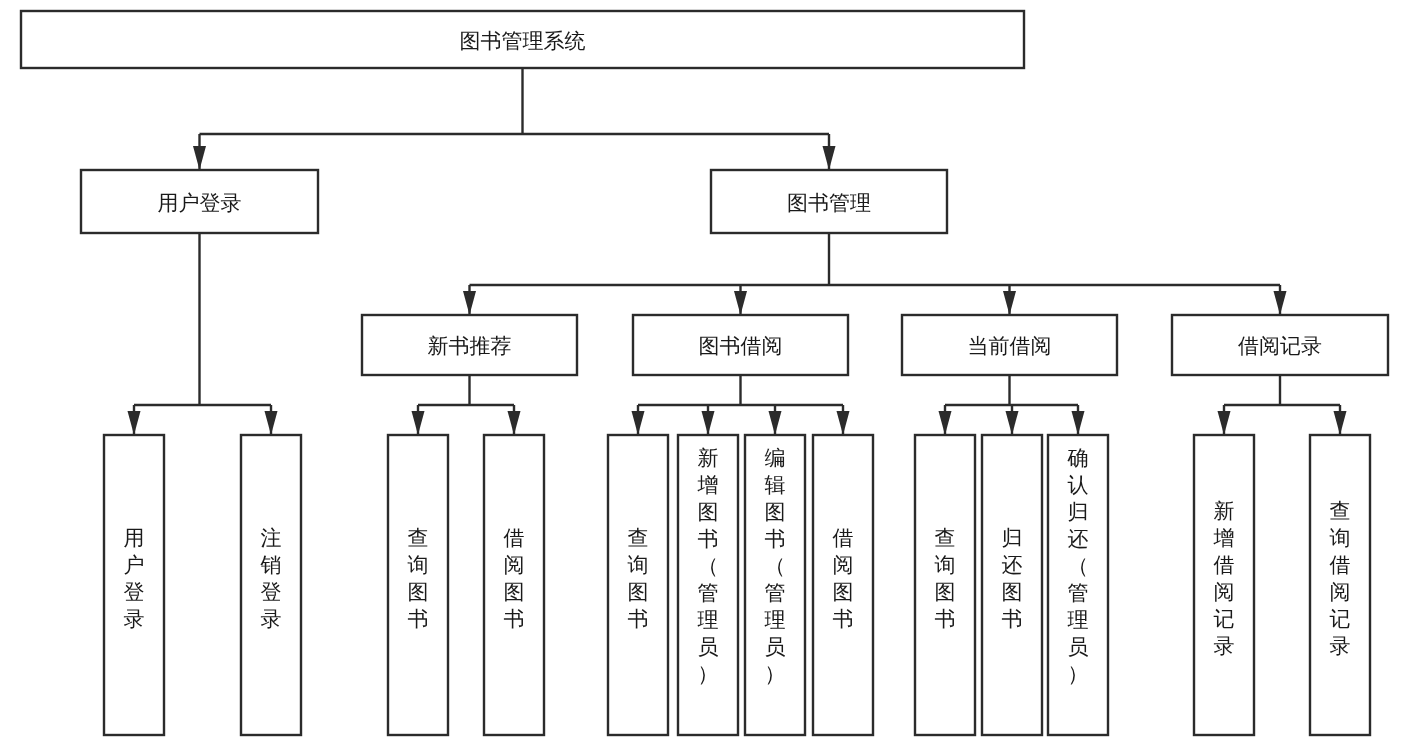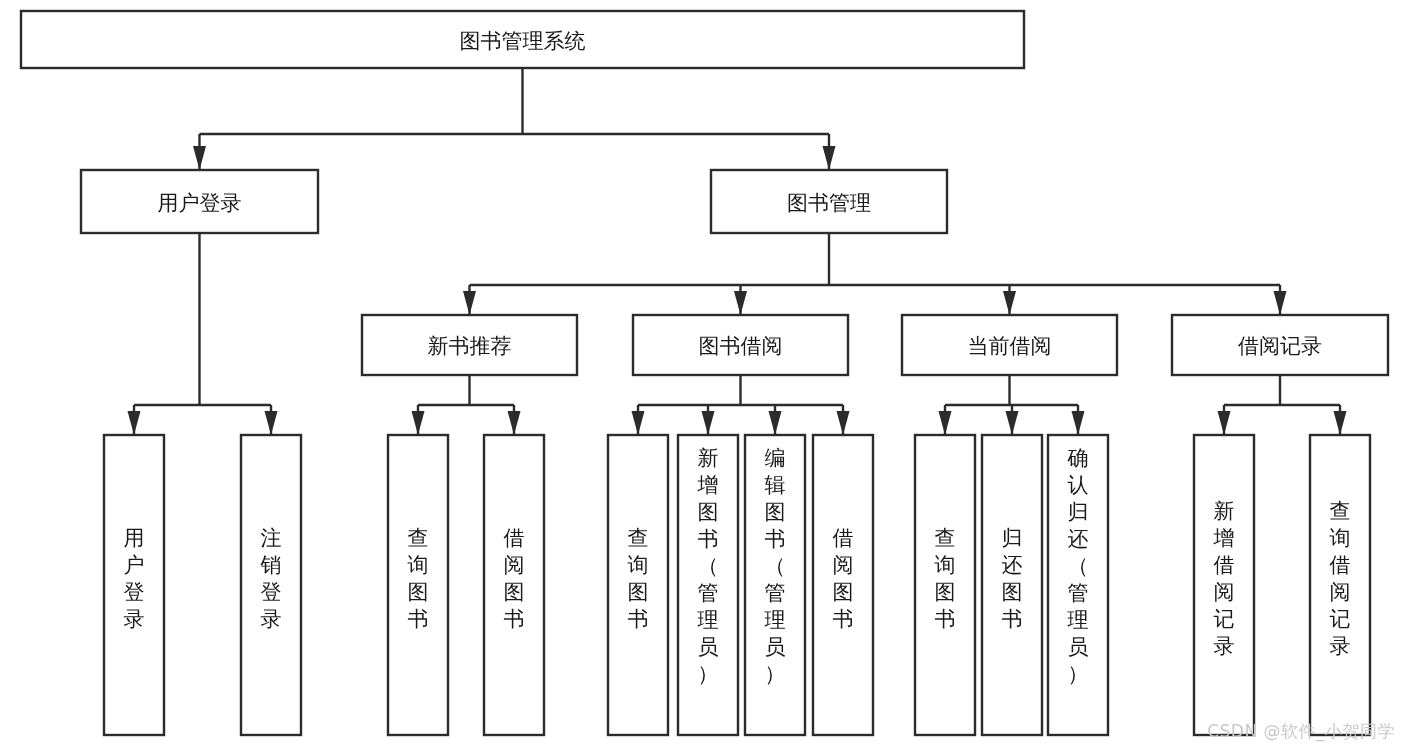--- a/index.html
+++ b/index.html
@@ -205,15 +205,14 @@
           <rect x="1194" y="435" width="60" height="300" class="node-rect"></rect>
           <text x="1224" y="517.5" class="node-label-vert"><tspan x="1224" dy="0">新</tspan><tspan x="1224" dy="27">增</tspan><tspan x="1224" dy="27">借</tspan><tspan x="1224" dy="27">阅</tspan><tspan x="1224" dy="27">记</tspan><tspan x="1224" dy="27">录</tspan></text>
         </g>
         <g>
           <rect x="1310" y="435" width="60" height="300" class="node-rect"></rect>
           <text x="1340" y="517.5" class="node-label-vert"><tspan x="1340" dy="0">查</tspan><tspan x="1340" dy="27">询</tspan><tspan x="1340" dy="27">借</tspan><tspan x="1340" dy="27">阅</tspan><tspan x="1340" dy="27">记</tspan><tspan x="1340" dy="27">录</tspan></text>
         </g>
       </g>
   </svg>
 
-  <div class="watermark-text">CSDN @软件_小贺同学</div>
 
 </div>
 
 </body></html>

